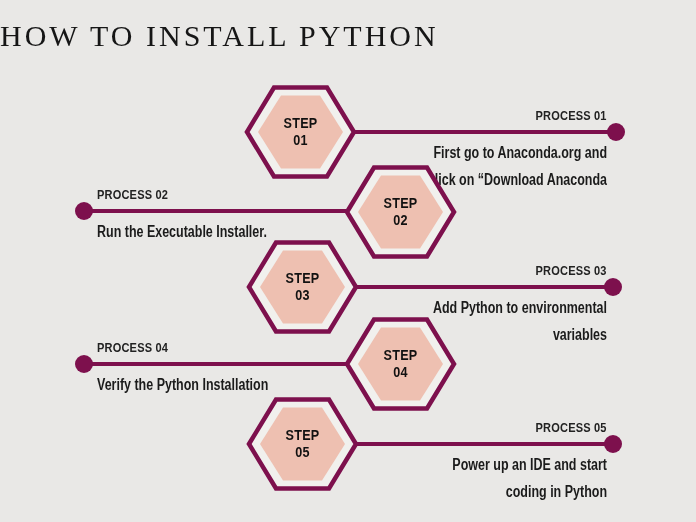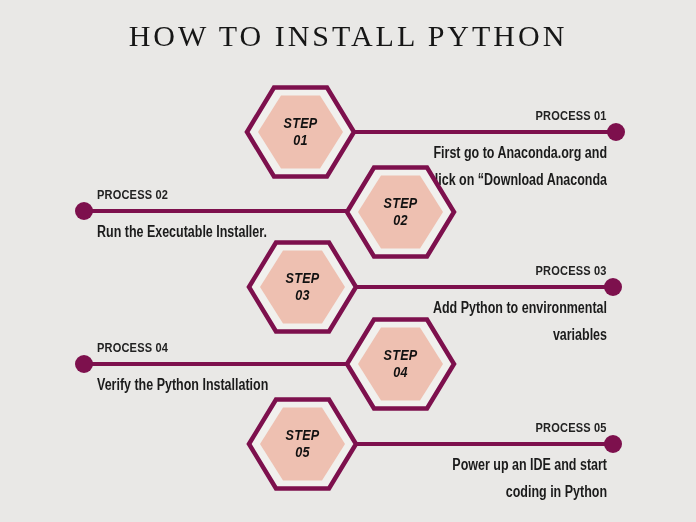--- a/index.html
+++ b/index.html
@@ -14,21 +14,21 @@
   .stage{
     position:relative;
     width:696px;height:522px;
     background:var(--bg);
     overflow:hidden;
     font-family:"Liberation Sans",sans-serif;
     color:var(--ink);
   }
   .title{
     position:absolute;top:19px;left:0;width:696px;
-    text-align:center;
+    text-align:left;
     font-family:"Liberation Serif",serif;
     font-size:30px;
     letter-spacing:3px;
     color:#161616;
     font-weight:500;
   }
   
   .p-line{position:absolute;height:4px;background:var(--accent);}
   .p-dot{position:absolute;width:18px;height:18px;border-radius:50%;background:var(--accent);}
   
@@ -44,21 +44,21 @@
     position:absolute;
     font-size:16px;font-weight:bold;
     line-height:27px;
     color:#1b1b1b;
     transform:scaleX(0.78);
     white-space:pre-line;
   }
   .right-text{text-align:right;transform-origin:100% 0;}
   .left-text{text-align:left;transform-origin:0 0;}
   
-  .hex{position:absolute;width:113px;height:98px;font-style:italic;}
+  .hex{position:absolute;width:113px;height:98px;}
   .hex svg{display:block;width:100%;height:100%;}
   .hex-outer{fill:var(--hex-inner);stroke:var(--accent);stroke-width:4.5;}
   .hex-pink{fill:var(--hex-fill);}
   .hex-text{
     position:absolute;top:0;left:0;width:100%;height:100%;
     display:flex;flex-direction:column;align-items:center;justify-content:center;
     font-size:14px;font-weight:bold;line-height:17px;
     letter-spacing:0.3px;color:#111;
     transform:scaleX(0.9);transform-origin:50% 50%;
     text-align:center;

